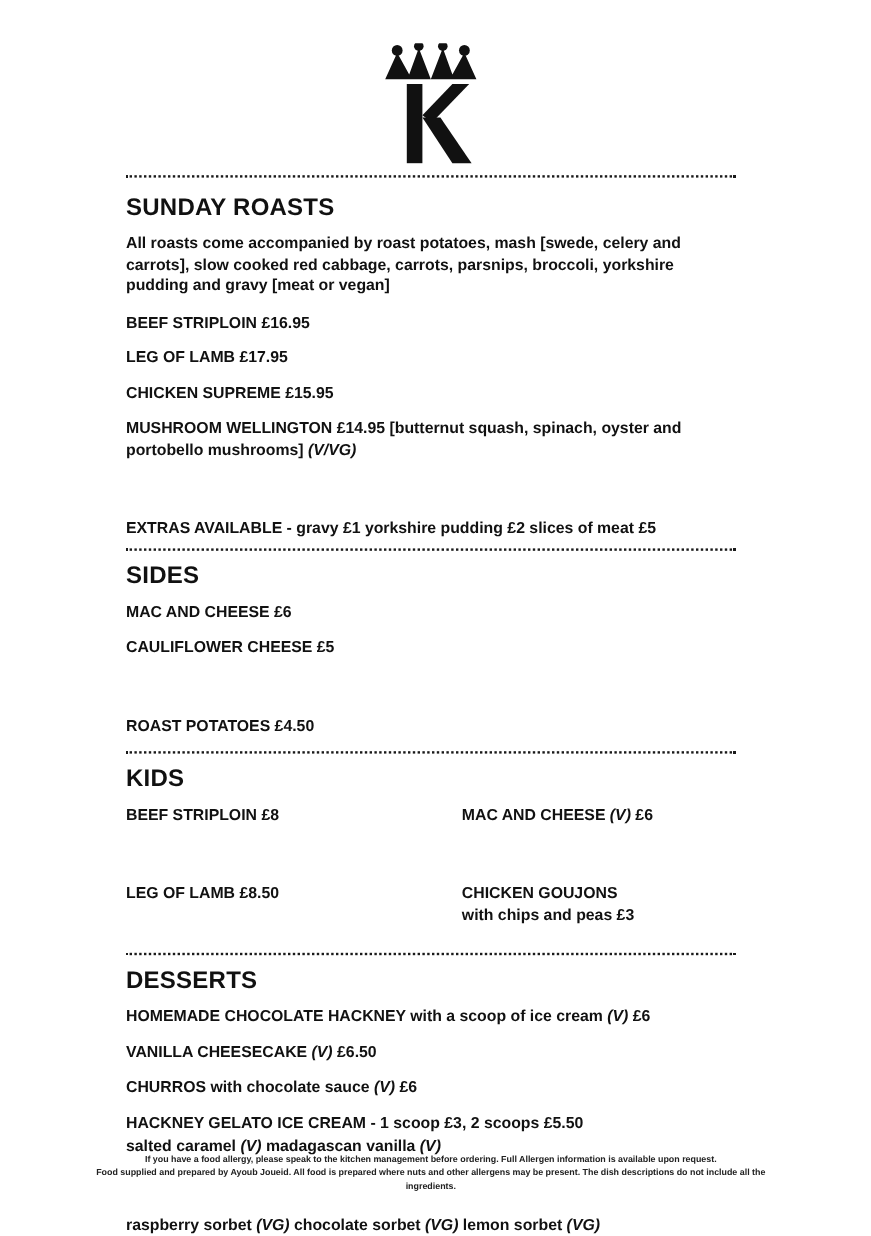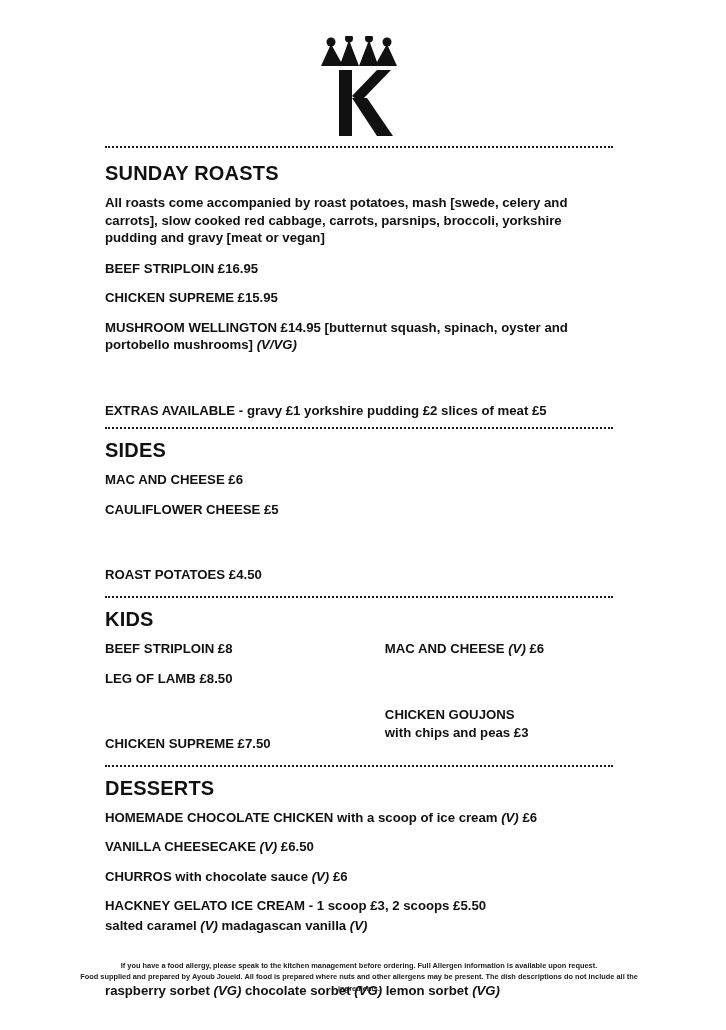--- a/index.html
+++ b/index.html
@@ -116,20 +116,21 @@
       </g>
     </svg>
   </div>
 
   <div class="divider"></div>
 
   <div class="section sec-roasts">
     <h2 class="section-title">SUNDAY ROASTS</h2>
     <p class="line intro">All roasts come accompanied by roast potatoes, mash [swede, celery and carrots], slow cooked red cabbage, carrots, parsnips, broccoli, yorkshire pudding and gravy [meat or vegan]</p>
     <p class="line">BEEF STRIPLOIN £16.95</p>
+    <p class="line">LEG OF LAMB £17.95</p>
     <p class="line">CHICKEN SUPREME £15.95</p>
     <p class="line"><span>MUSHROOM WELLINGTON £14.95 [butternut squash, spinach, oyster and portobello mushrooms] </span><span class="it">(V/VG)</span></p>
     <p class="line">EXTRAS AVAILABLE - gravy £1 yorkshire pudding £2 slices of meat £5</p>
   </div>
 
   <div class="divider"></div>
 
   <div class="section sec-sides">
     <h2 class="section-title">SIDES</h2>
     <p class="line">MAC AND CHEESE £6</p>
@@ -138,35 +139,34 @@
   </div>
 
   <div class="divider"></div>
 
   <div class="section sec-kids">
     <h2 class="section-title">KIDS</h2>
     <div class="two-col">
       <div class="col-left">
         <p class="line">BEEF STRIPLOIN £8</p>
         <p class="line">LEG OF LAMB £8.50</p>
-        <p class="line">CHICKEN SUPREME £7.50</p>
       </div>
       <div class="col-right">
         <p class="line"><span>MAC AND CHEESE </span><span class="it">(V)</span><span> £6</span></p>
         <p class="line two-line" style="white-space: pre-line;">CHICKEN GOUJONS
 with chips and peas £3</p>
       </div>
     </div>
   </div>
 
   <div class="divider"></div>
 
   <div class="section sec-desserts">
     <h2 class="section-title">DESSERTS</h2>
-    <p class="line"><span>HOMEMADE CHOCOLATE CHICKEN with a scoop of ice cream </span><span class="it">(V)</span><span> £6</span></p>
+    <p class="line"><span>HOMEMADE CHOCOLATE HACKNEY with a scoop of ice cream </span><span class="it">(V)</span><span> £6</span></p>
     <p class="line"><span>VANILLA CHEESECAKE </span><span class="it">(V)</span><span> £6.50</span></p>
     <p class="line"><span>CHURROS with chocolate sauce </span><span class="it">(V)</span><span> £6</span></p>
     <p class="line" style="margin-bottom:2px;">HACKNEY GELATO ICE CREAM - 1 scoop £3, 2 scoops £5.50</p>
     <p class="line">
       <span>salted caramel </span><span class="it">(V)</span><span> madagascan vanilla </span><span class="it">(V)</span>
     </p>
     <p class="line" style="margin-bottom:2px;">
       <span>raspberry sorbet </span><span class="it">(VG)</span><span> chocolate sorbet </span><span class="it">(VG)</span><span> lemon sorbet </span><span class="it">(VG)</span>
     </p>
   </div>

